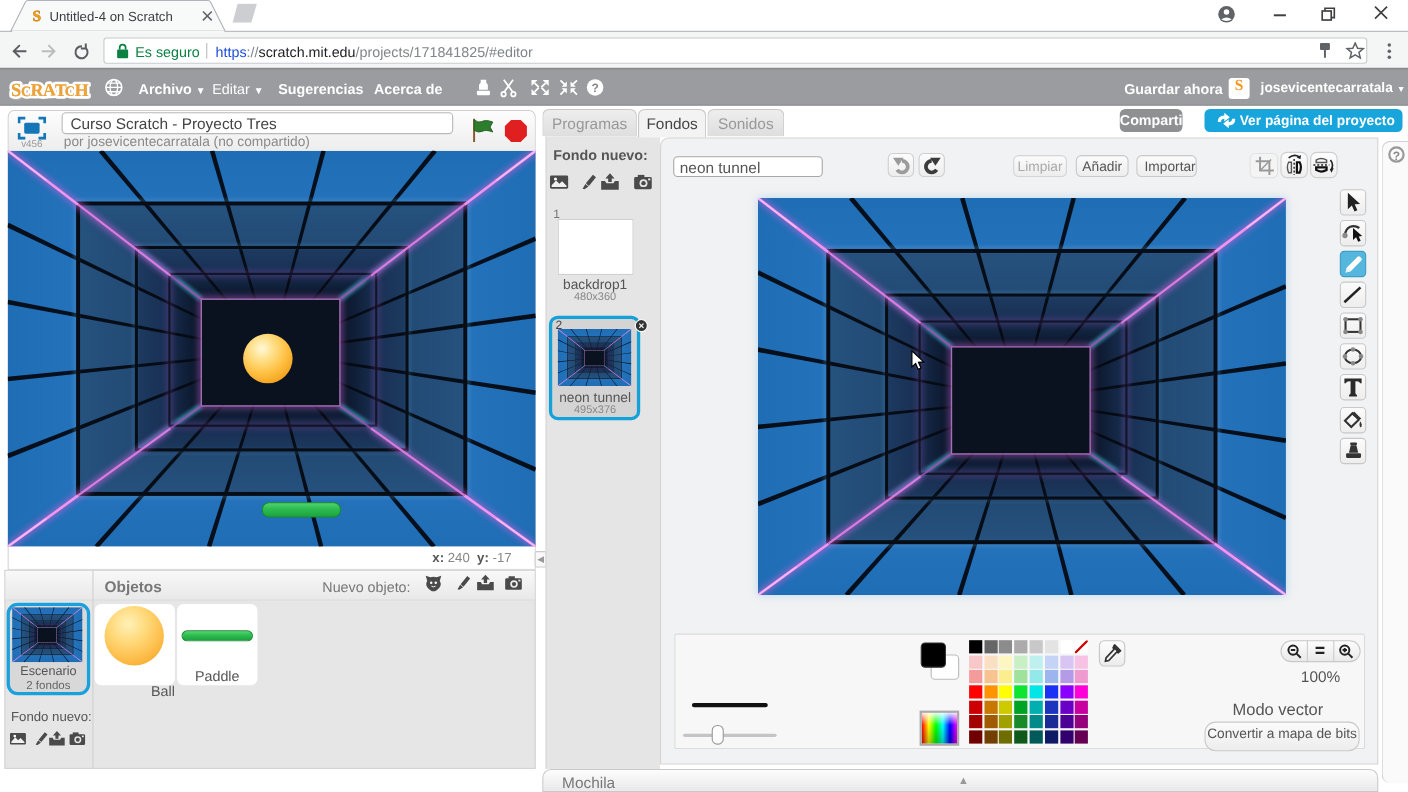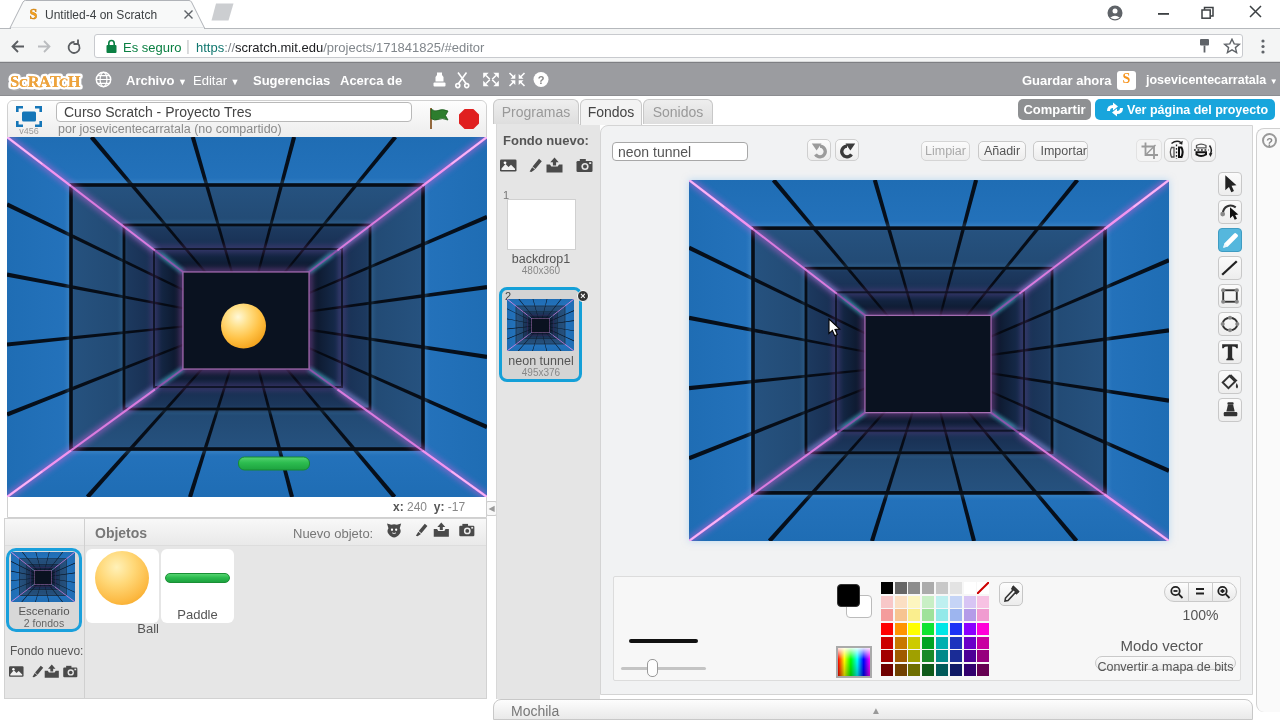--- a/index.html
+++ b/index.html
@@ -41,21 +41,21 @@
  <path d="M28 8.5 L39 8.5 M34 3 L39.5 8.5 L34 14" fill="none" stroke="#babcbf" stroke-width="1.8"></path>
  <path d="M64.5 4 A5.5 5.5 0 1 0 68 5.6 M68 1.5 L68 6 L63.5 6" fill="none" stroke="#5a5d61" stroke-width="1.8"></path>
 </svg>
 <div class="ab" style="left:94px;top:5px;width:1149px;height:24px;background:#fff;border:1px solid #c8cace;border-radius:3px;"></div>
 <svg class="ab" style="left:105px;top:10px" width="13" height="15" viewBox="0 0 13 15">
  <rect x="1.5" y="6" width="10" height="8" rx="1" fill="#0b8043"></rect>
  <path d="M3.8 6 L3.8 4.2 A2.7 2.7 0 0 1 9.2 4.2 L9.2 6" fill="none" stroke="#0b8043" stroke-width="1.6"></path>
 </svg>
 <div class="ab" style="left:123px;top:11px;font-size:13px;color:#0b8043;">Es seguro</div>
 <div class="ab" style="left:186px;top:8px;font-size:15px;color:#c6c8ca;">|</div>
-<div class="ab" style="left:196px;top:11px;font-size:13px;color:#80868b;"><span style="color:#0f766e;text-align:center;">https</span><span>://</span><span style="color:#202124;">scratch.mit.edu</span><span>/projects/171841825/#editor</span></div>
+<div class="ab" style="left:196px;top:11px;font-size:13px;color:#80868b;"><span style="color:#1d4ed8;text-align:center;">https</span><span>://</span><span style="color:#202124;">scratch.mit.edu</span><span>/projects/171841825/#editor</span></div>
 <svg class="ab" style="left:1199px;top:9px" width="70" height="17" viewBox="0 0 70 17">
  <rect x="1" y="1" width="9" height="6.5" rx="1" fill="#5f6368"></rect>
  <rect x="4.6" y="7.5" width="1.8" height="7" fill="#5f6368"></rect>
  <path d="M33 1.2 L35.2 5.9 L40.3 6.3 L36.4 9.6 L37.6 14.6 L33 11.9 L28.4 14.6 L29.6 9.6 L25.7 6.3 L30.8 5.9 Z" fill="none" stroke="#5f6368" stroke-width="1.4"></path>
  <circle cx="64" cy="3" r="1.6" fill="#5f6368"></circle>
       <circle cx="64" cy="8.5" r="1.6" fill="#5f6368"></circle>
       <circle cx="64" cy="14" r="1.6" fill="#5f6368"></circle>
 </svg>
 </div>
 
@@ -925,23 +925,23 @@
       <path d="M9.7 9.2 L13.5 13"></path>
       <path d="M4.5 6 L8.5 6"></path>
   <path d="M27 4 L35 4 M27 8.5 L35 8.5" stroke-width="2.2"></path>
   <circle cx="53.5" cy="6" r="4.2"></circle>
       <path d="M56.7 9.2 L60.5 13"></path>
       <path d="M51.5 6 L55.5 6 M53.5 4 L53.5 8"></path>
  </g>
 </svg>
 <div class="ab" style="left:1164px;top:607px;width:73px;text-align:center;font-size:14px;color:#555;">100%</div>
 <div class="ab" style="left:1083px;top:637px;width:120px;text-align:right;font-size:15px;color:#555;">Modo vector</div>
-<div class="ab" style="left:1095px;top:656px;width:141px;height:14px;background:linear-gradient(#fbfbfb,#ededed);border:1px solid #c9c9c9;border-radius:10px;font-size:12.5px;color:#555;text-align:center;line-height:20px;">Convertir a mapa de bits</div>
-
-<div class="ab" style="left:1018px;top:99px;width:73px;height:21px;background:#8e9092;border-radius:5px;color:#fff;font-weight:bold;font-size:13px;text-align:center;line-height:21px;">Compartir</div>
+<div class="ab" style="left:1095px;top:656px;width:141px;height:27px;background:linear-gradient(#fbfbfb,#ededed);border:1px solid #c9c9c9;border-radius:10px;font-size:12.5px;color:#555;text-align:center;line-height:20px;">Convertir a mapa de bits</div>
+
+<div class="ab" style="left:1018px;top:99px;width:57px;height:21px;background:#8e9092;border-radius:5px;color:#fff;font-weight:bold;font-size:13px;text-align:center;line-height:21px;">Compartir</div>
 <div class="ab" style="left:1095px;top:99px;width:180px;height:21px;background:#18a5dc;border-radius:5px;"></div>
 <svg class="ab" style="left:1104px;top:102px" width="22" height="15" viewBox="0 0 22 15">
  <path d="M3 9 Q3 3 9 3 L9 0.5 L14 4.5 L9 8.5 L9 6 Q6 6 6 9 Z" fill="#fff"></path>
  <path d="M19 6 Q19 12 13 12 L13 14.5 L8 10.5 L13 6.5 L13 9 Q16 9 16 6 Z" fill="#fff"></path>
 </svg>
 <div class="ab" style="left:1127px;top:103px;color:#fff;font-weight:bold;font-size:12.5px;">Ver página del proyecto</div>
 
 <div class="ab" style="left:1256px;top:128px;width:24px;height:584px;background:#fafafa;border-left:1px solid #d0d0d0;border-top:1px solid #d0d0d0;border-radius:8px 0 0 8px;"></div>
 <div class="ab" style="left:1262px;top:133px;width:15px;height:15px;border:2px solid #999;border-radius:50%;font-size:11px;font-weight:bold;color:#888;text-align:center;line-height:14px;">?</div>
 

